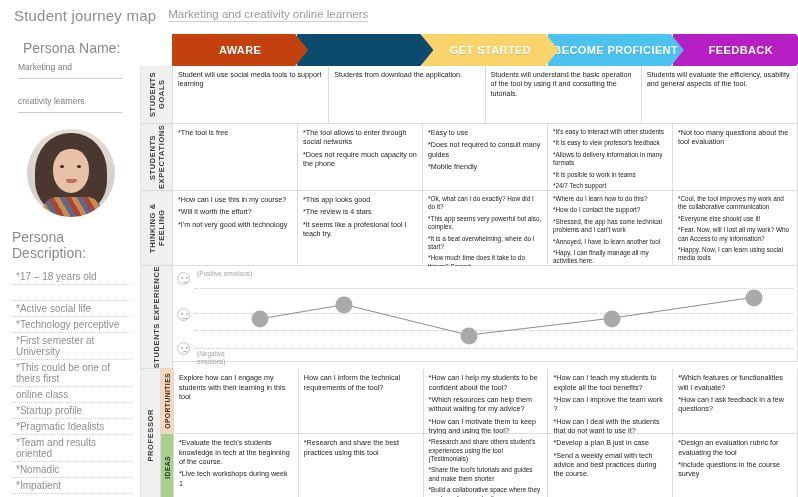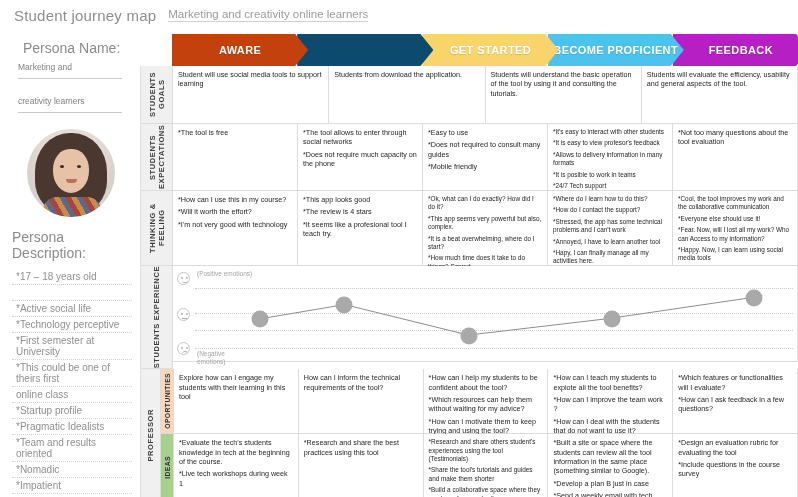--- a/index.html
+++ b/index.html
@@ -344,21 +344,20 @@
               </div>
               <div class="cell">
                 <p>*Research and share the best practices using this tool</p>
               </div>
               <div class="cell small">
                 <p>*Research and share others student's experiences using the tool (Testimonials)</p>
                 <p>*Share the tool's tutorials and guides and make them shorter</p>
                 <p>*Build a collaborative space where they can learn from each other</p>
               </div>
               <div class="cell">
-                <p>*Built a site or space where the students can review all the tool information in the same place  (something similar to Google).</p>
                 <p>*Develop a plan B just in case</p>
                 <p>*Send a weekly email with tech advice and best practices during the course.</p>
               </div>
               <div class="cell">
                 <p>*Design an evaluation rubric for evaluating the tool</p>
                 <p>*Include questions in the course survey</p>
               </div>
             </div>
           </div>
         </div>

